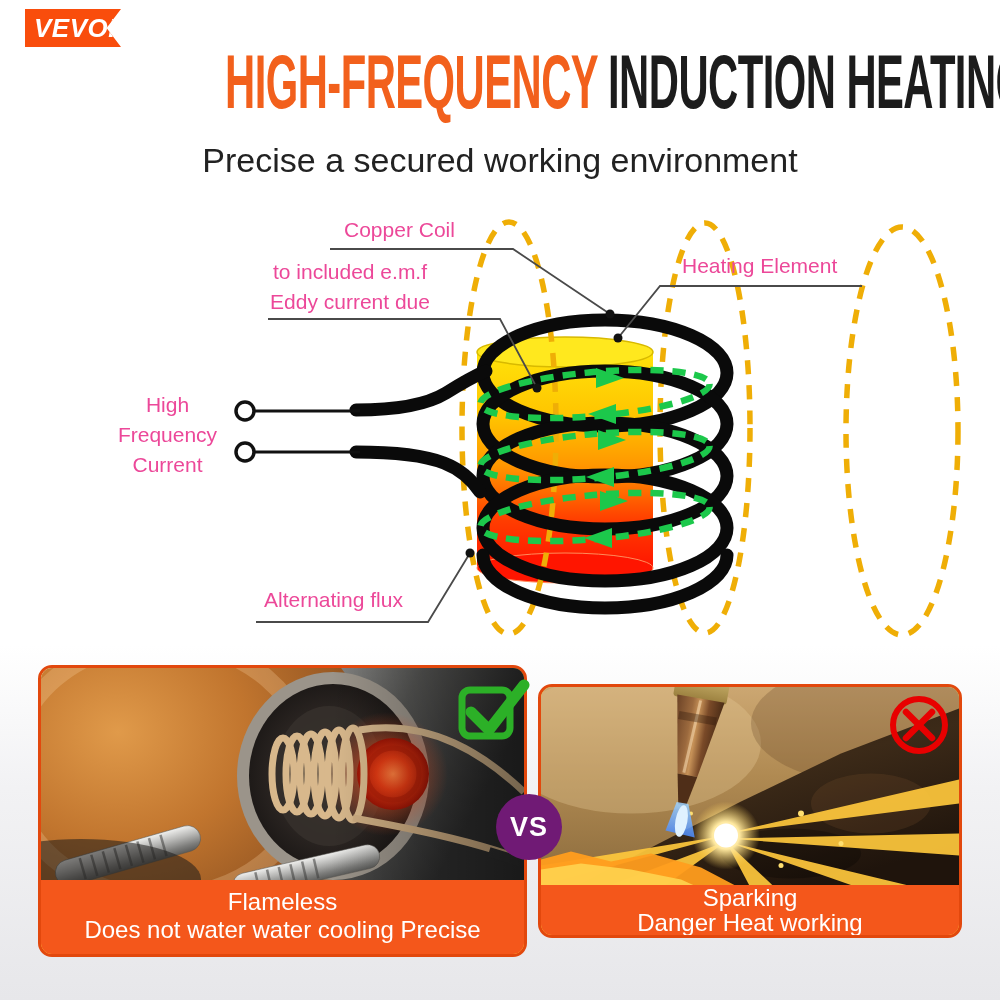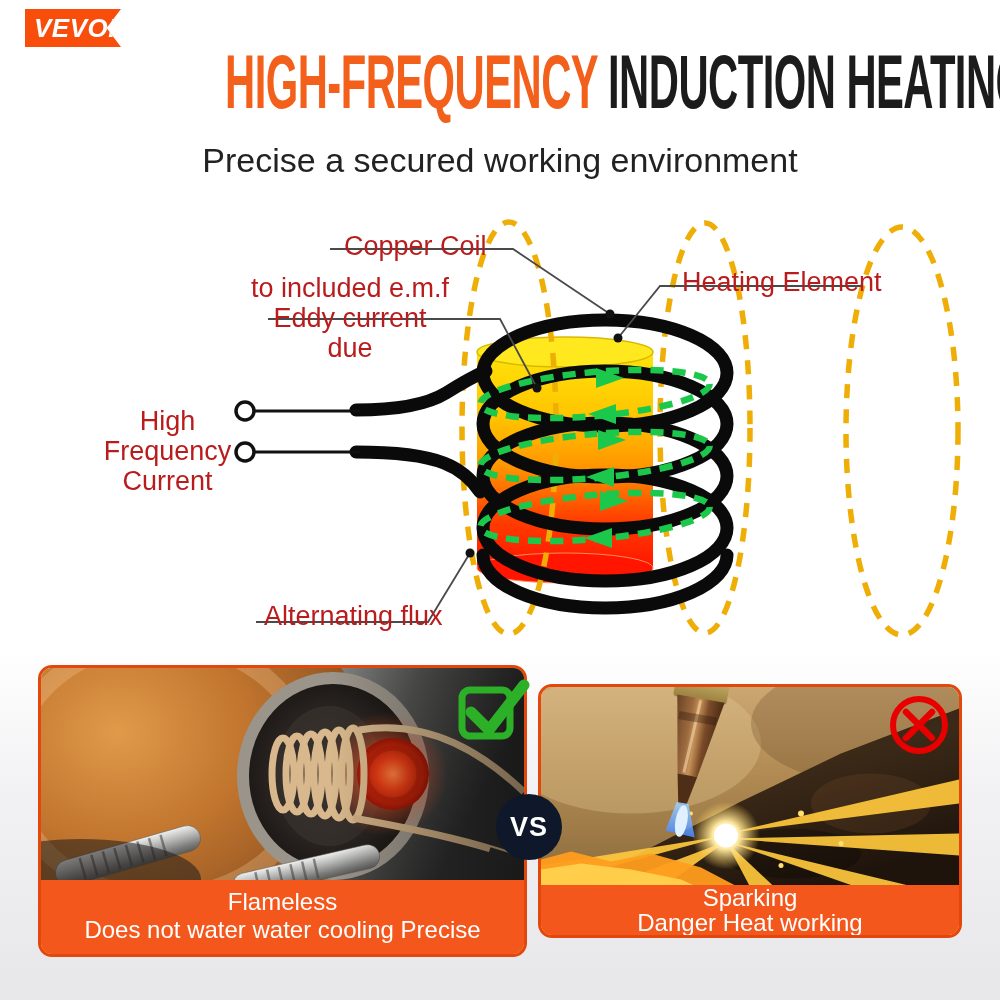--- a/index.html
+++ b/index.html
@@ -20,39 +20,39 @@
 
   
   #title{left:0;top:44px;width:1000px;text-align:center;white-space:nowrap;
     transform:scaleX(.55);transform-origin:500px 0;font-weight:900;font-size:76px;
     letter-spacing:-1px;line-height:1.0;}
   #title .hl{color:#F2601C;margin-right:18px;}
   #title .rest{color:#1c1c1c;}
   #subtitle{left:0;top:141px;width:1000px;text-align:center;font-size:34px;color:#222;}
 
   
-  .dlabel{font-size:27px;color:#b91c1c;line-height:30px;margin-top:16px;}
+  .dlabel{font-size:21px;color:#ec4899;line-height:30px;}
   #lbl-copper{left:344px;top:215px;}
   #lbl-eddy{left:250px;top:257px;width:200px;text-align:center;}
   #lbl-heating{left:682px;top:251px;}
   #lbl-hfc{left:100px;top:390px;width:135px;text-align:center;}
   #lbl-flux{left:264px;top:585px;}
 
   
   .card{border:3px solid #E2480D;border-radius:14px;overflow:hidden;background:#fde047;
     display:flex;flex-direction:column;}
   #card-left{left:38px;top:665px;width:483px;height:286px;}
   #card-right{left:538px;top:684px;width:418px;height:248px;}
   .photo{position:relative;flex:1;overflow:hidden;}
   .photo svg{position:absolute;left:0;top:0;width:100%;height:100%;}
   .caption{background:#F4571B;color:#fff;text-align:center;font-size:24px;line-height:28px;}
   #card-left .caption{height:66px;padding-top:8px;}
   #card-right .caption{height:50px;line-height:25px;}
 
-  #vs-badge{left:496px;top:794px;width:66px;height:66px;border-radius:50%;background:#0f172a;
+  #vs-badge{left:496px;top:794px;width:66px;height:66px;border-radius:50%;background:#701a75;
     color:#fff;display:flex;align-items:center;justify-content:center;
     font-weight:900;font-size:27px;letter-spacing:1px;z-index:6;}
 
   #check-icon{left:452px;top:676px;z-index:5;}
   #cross-icon{left:888px;top:694px;z-index:5;}
   svg{display:block;}
 </style>
 </head>
 <body>
 

